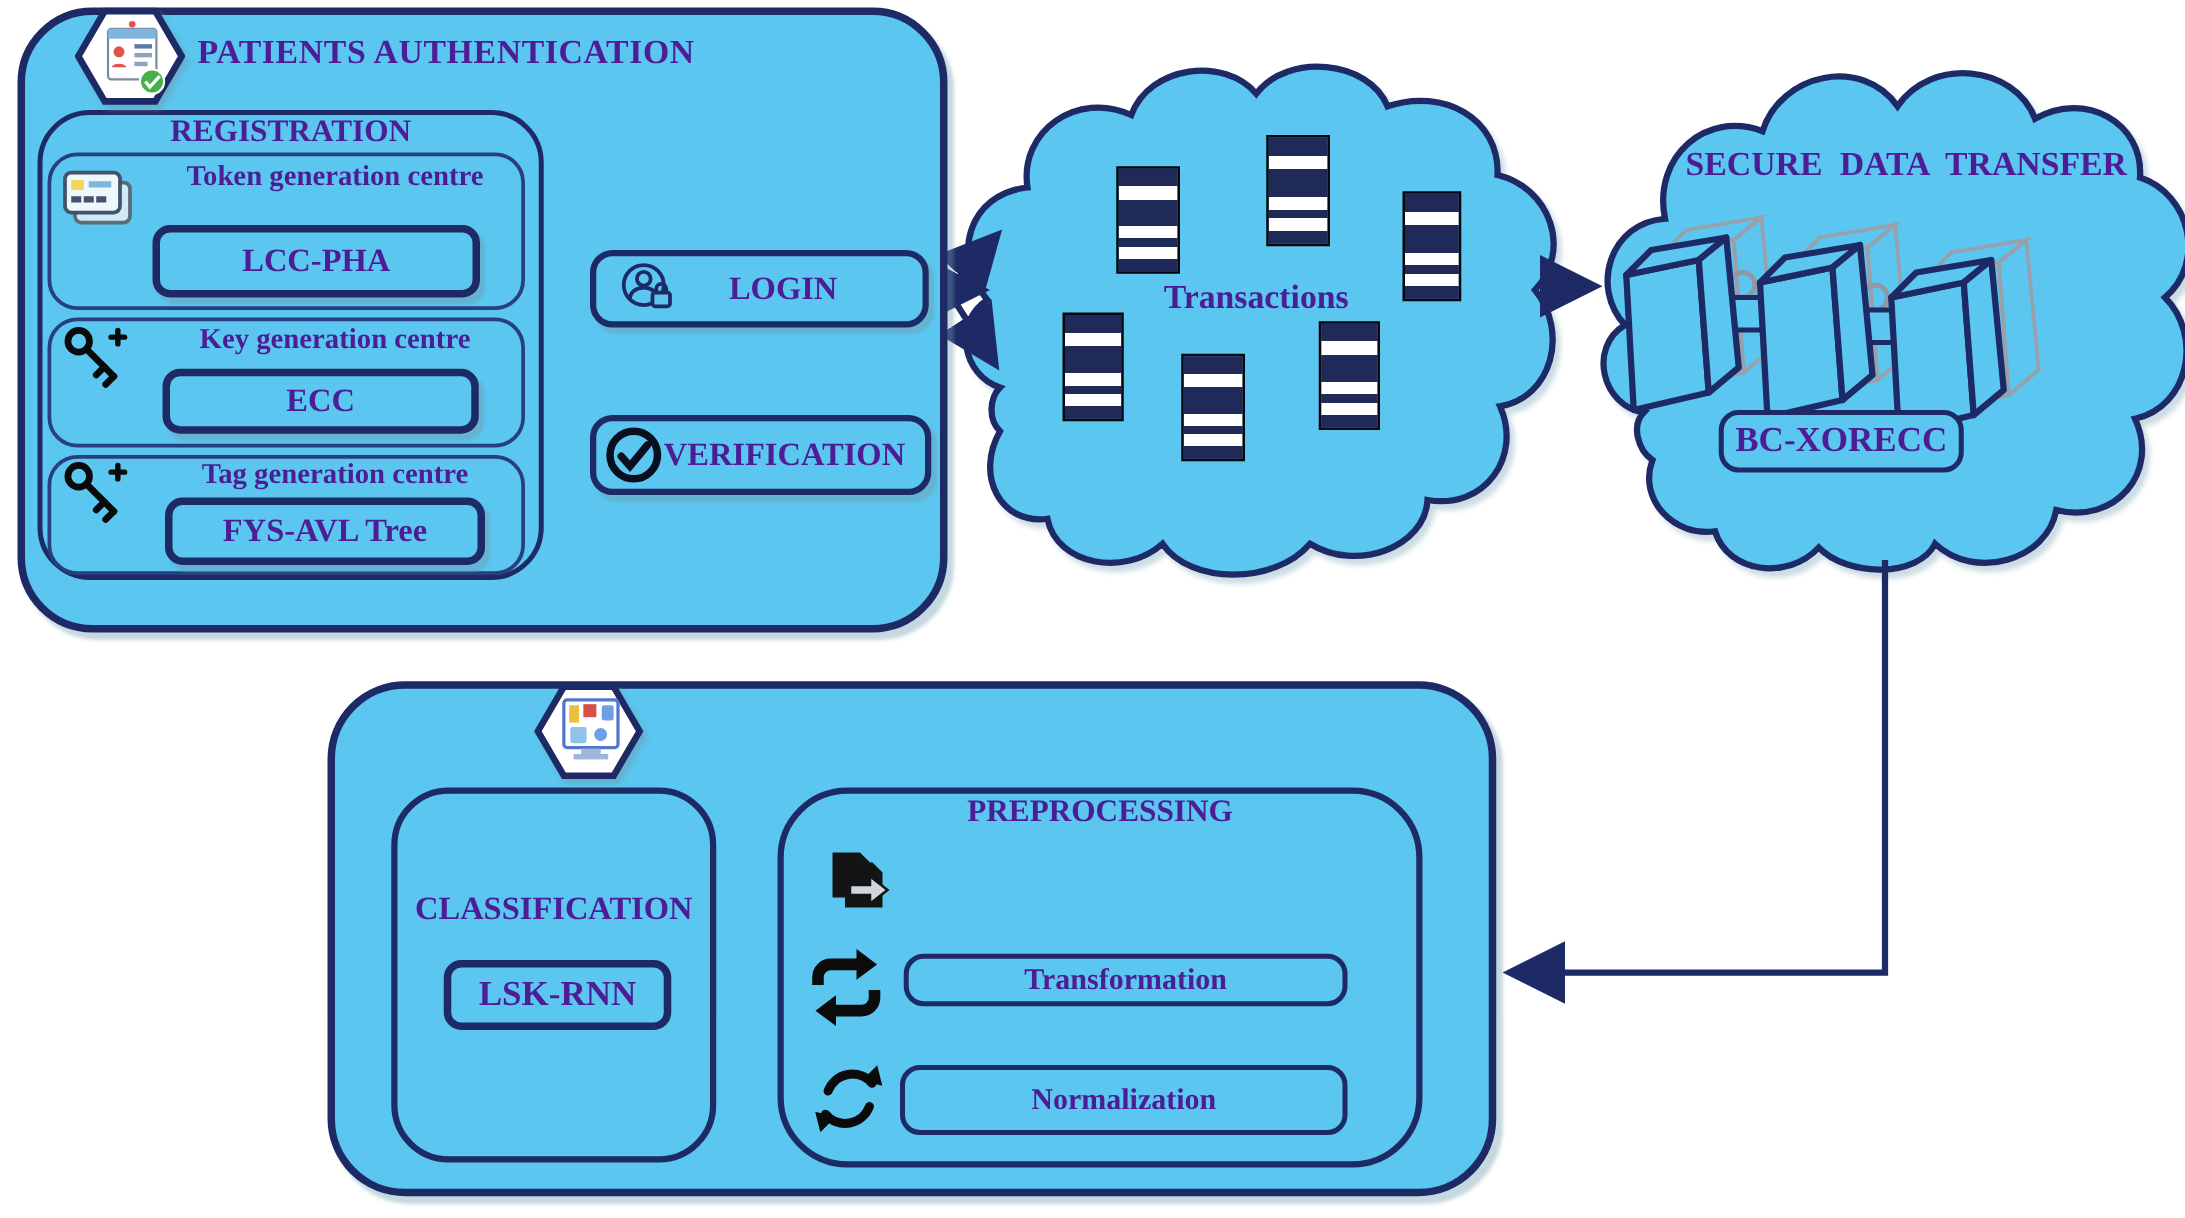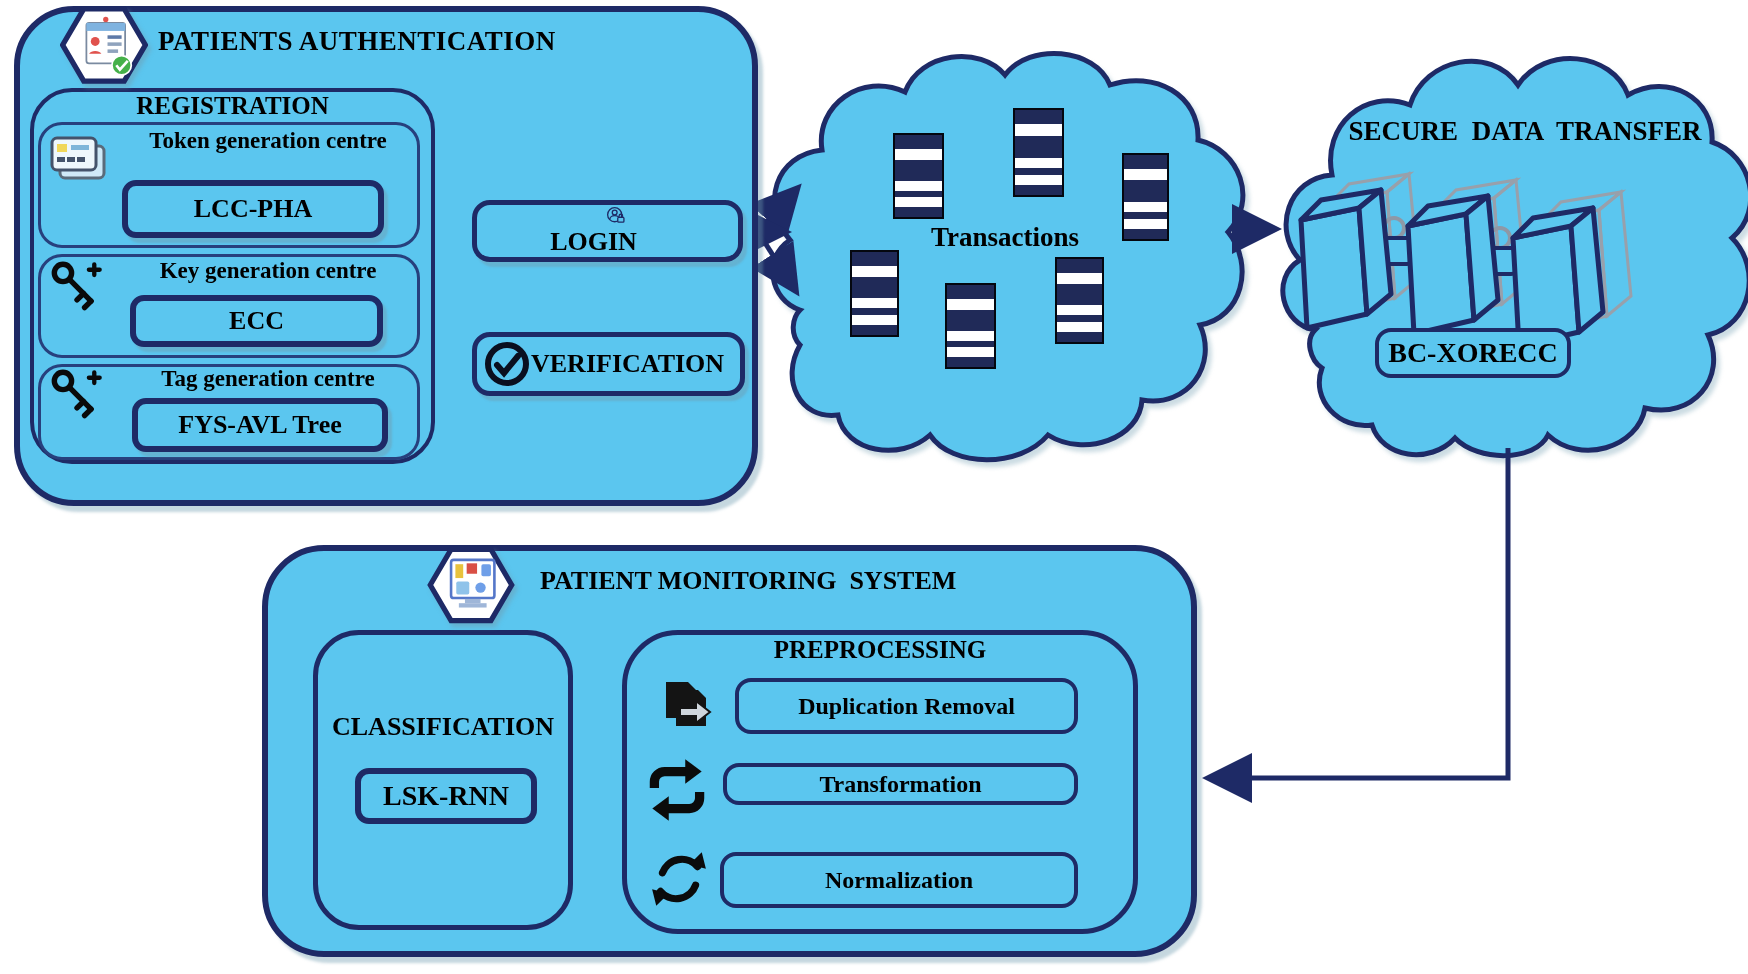--- a/index.html
+++ b/index.html
@@ -1,17 +1,17 @@
 <!DOCTYPE html>
 <html><head>
 <meta charset="utf-8">
 <style>
   html,body{margin:0;padding:0;background:#fff;}
   #canvas{position:relative;width:1748px;height:974px;background:#ffffff;overflow:hidden;
-          font-family:"Liberation Serif","DejaVu Serif",serif;color:#000000;}
+          font-family:"Liberation Serif","DejaVu Serif",serif;color:#4c1d95;}
   svg.overlay{position:absolute;left:0;top:0;z-index:1;pointer-events:none;}
   .abs{position:absolute;box-sizing:border-box;}
   .box{background:#5bc6ef;border:6px solid #1e2a66;z-index:2;
        box-shadow:5px 6px 3px rgba(110,155,175,.40);}
   .thin{border-width:3px;box-shadow:none;border-color:#27407d;}
   .btn{background:#5bc6ef;border:6px solid #1e2a66;border-radius:14px;z-index:3;
        display:flex;align-items:center;justify-content:center;
        font-weight:bold;font-size:26px;box-shadow:4px 5px 2px rgba(110,155,175,.45);}
   .title{font-weight:bold;z-index:4;white-space:pre;}
   .centre-label{font-weight:bold;font-size:23px;z-index:4;white-space:nowrap;}
@@ -175,21 +175,21 @@
   <svg class="iconbox" style="left:50px;top:368px" width="54" height="54" viewBox="0 0 50 50" stroke="#0a0a0a" stroke-linecap="round" fill="none">
     <circle cx="12" cy="12" r="8" stroke-width="5"></circle>
     <path d="M18,18 L38,38" stroke-width="5"></path>
     <path d="M31,31 l-6,6" stroke-width="5"></path>
     <path d="M38,38 l-6,6" stroke-width="5"></path>
     <path d="M36,9 h10 M41,4 v10" stroke-width="4"></path>
   </svg>
   <div class="abs centre-label" style="left:118px;top:366px;width:300px;text-align:center;">Tag generation centre</div>
   <div class="abs btn" style="left:132px;top:398px;width:256px;height:54px;">FYS-AVL Tree</div>
 
-  <div class="abs btn" style="left:472px;top:200px;width:271px;height:62px;border-width:5px;border-radius:18px;justify-content:flex-start;flex-direction:column;">
+  <div class="abs btn" style="left:472px;top:200px;width:271px;height:62px;border-width:5px;border-radius:18px;justify-content:flex-start;">
     <svg style="margin-left:16px" width="50" height="50" viewBox="0 0 50 50" fill="none" stroke="#1e2a66" stroke-width="3">
       <circle cx="22" cy="22" r="16"></circle>
       <circle cx="22" cy="17" r="5.5"></circle>
       <path d="M11,33 a11,9 0 0 1 22,0"></path>
       <rect x="29" y="28" width="14" height="11" rx="2" fill="#5bc6ef"></rect>
       <path d="M32,28 v-3 a4,4 0 0 1 8,0 v3"></path>
     </svg>
     <span style="flex:1;text-align:center;margin-right:28px">LOGIN</span>
   </div>
 
@@ -219,35 +219,33 @@
     <rect x="27" y="16" width="50" height="44" rx="3" fill="#ffffff" stroke="#5577c9" stroke-width="3"></rect>
     <rect x="32" y="21" width="9" height="16" fill="#e8c23d"></rect>
     <rect x="45" y="20" width="12" height="12" fill="#d94f45"></rect>
     <rect x="62" y="21" width="11" height="14" rx="2" fill="#6f9fe8"></rect>
     <rect x="33" y="41" width="15" height="15" rx="2" fill="#8fc3ea"></rect>
     <rect x="55" y="42" width="12" height="12" rx="6" fill="#6f9fe8"></rect>
     <rect x="43" y="61" width="18" height="5" fill="#9fb6d8"></rect>
     <rect x="36" y="66" width="32" height="5" fill="#9fb6d8"></rect>
   </svg>
 
-  <div class="abs title" style="left:540px;top:566px;font-size:26px;">PATIENT MONITORING  SYSTEM</div>
 
   <div class="abs box" style="left:313px;top:630px;width:260px;height:300px;border-radius:46px;border-width:5px;box-shadow:none;"></div>
   <div class="abs title" style="left:313px;top:712px;width:260px;text-align:center;font-size:26px;">CLASSIFICATION</div>
   <div class="abs btn" style="left:355px;top:768px;width:182px;height:56px;font-size:28px;box-shadow:none;">LSK-RNN</div>
 
   <div class="abs box" style="left:622px;top:630px;width:516px;height:304px;border-radius:56px;border-width:5px;box-shadow:none;"></div>
   <div class="abs title" style="left:622px;top:636px;width:516px;text-align:center;font-size:25px;">PREPROCESSING</div>
 
   <svg class="iconbox" style="left:650px;top:678px" width="66" height="58" viewBox="0 0 66 58">
     <path d="M26,12 h22 l8,8 v28 h-30 z" fill="#141414"></path>
     <path d="M16,4 h22 l8,8 v28 h-30 z" fill="#141414"></path>
     <path d="M30,30 h16 v-7 l14,11 -14,11 v-7 h-16 z" fill="#cfd6dd" stroke="#141414" stroke-width="2"></path>
   </svg>
-  <div class="abs btn" style="left:735px;top:678px;width:343px;height:56px;border-width:4px;border-radius:16px;font-size:24px;box-shadow:none;">Duplication Removal</div>
 
   <svg class="iconbox" style="left:640px;top:752px" width="74" height="76" viewBox="0 0 72 72">
     <g stroke="#0b0b0b" stroke-width="9" fill="none">
       <path d="M14,34 v-6 a10,10 0 0 1 10,-10 h24"></path>
       <path d="M58,38 v6 a10,10 0 0 1 -10,10 h-24"></path>
     </g>
     <path d="M44,6 l16,12 -16,12 z" fill="#0b0b0b"></path>
     <path d="M28,42 l-16,12 16,12 z" fill="#0b0b0b"></path>
   </svg>
   <div class="abs btn" style="left:723px;top:763px;width:355px;height:42px;border-width:4px;border-radius:16px;font-size:24px;box-shadow:none;">Transformation</div>

